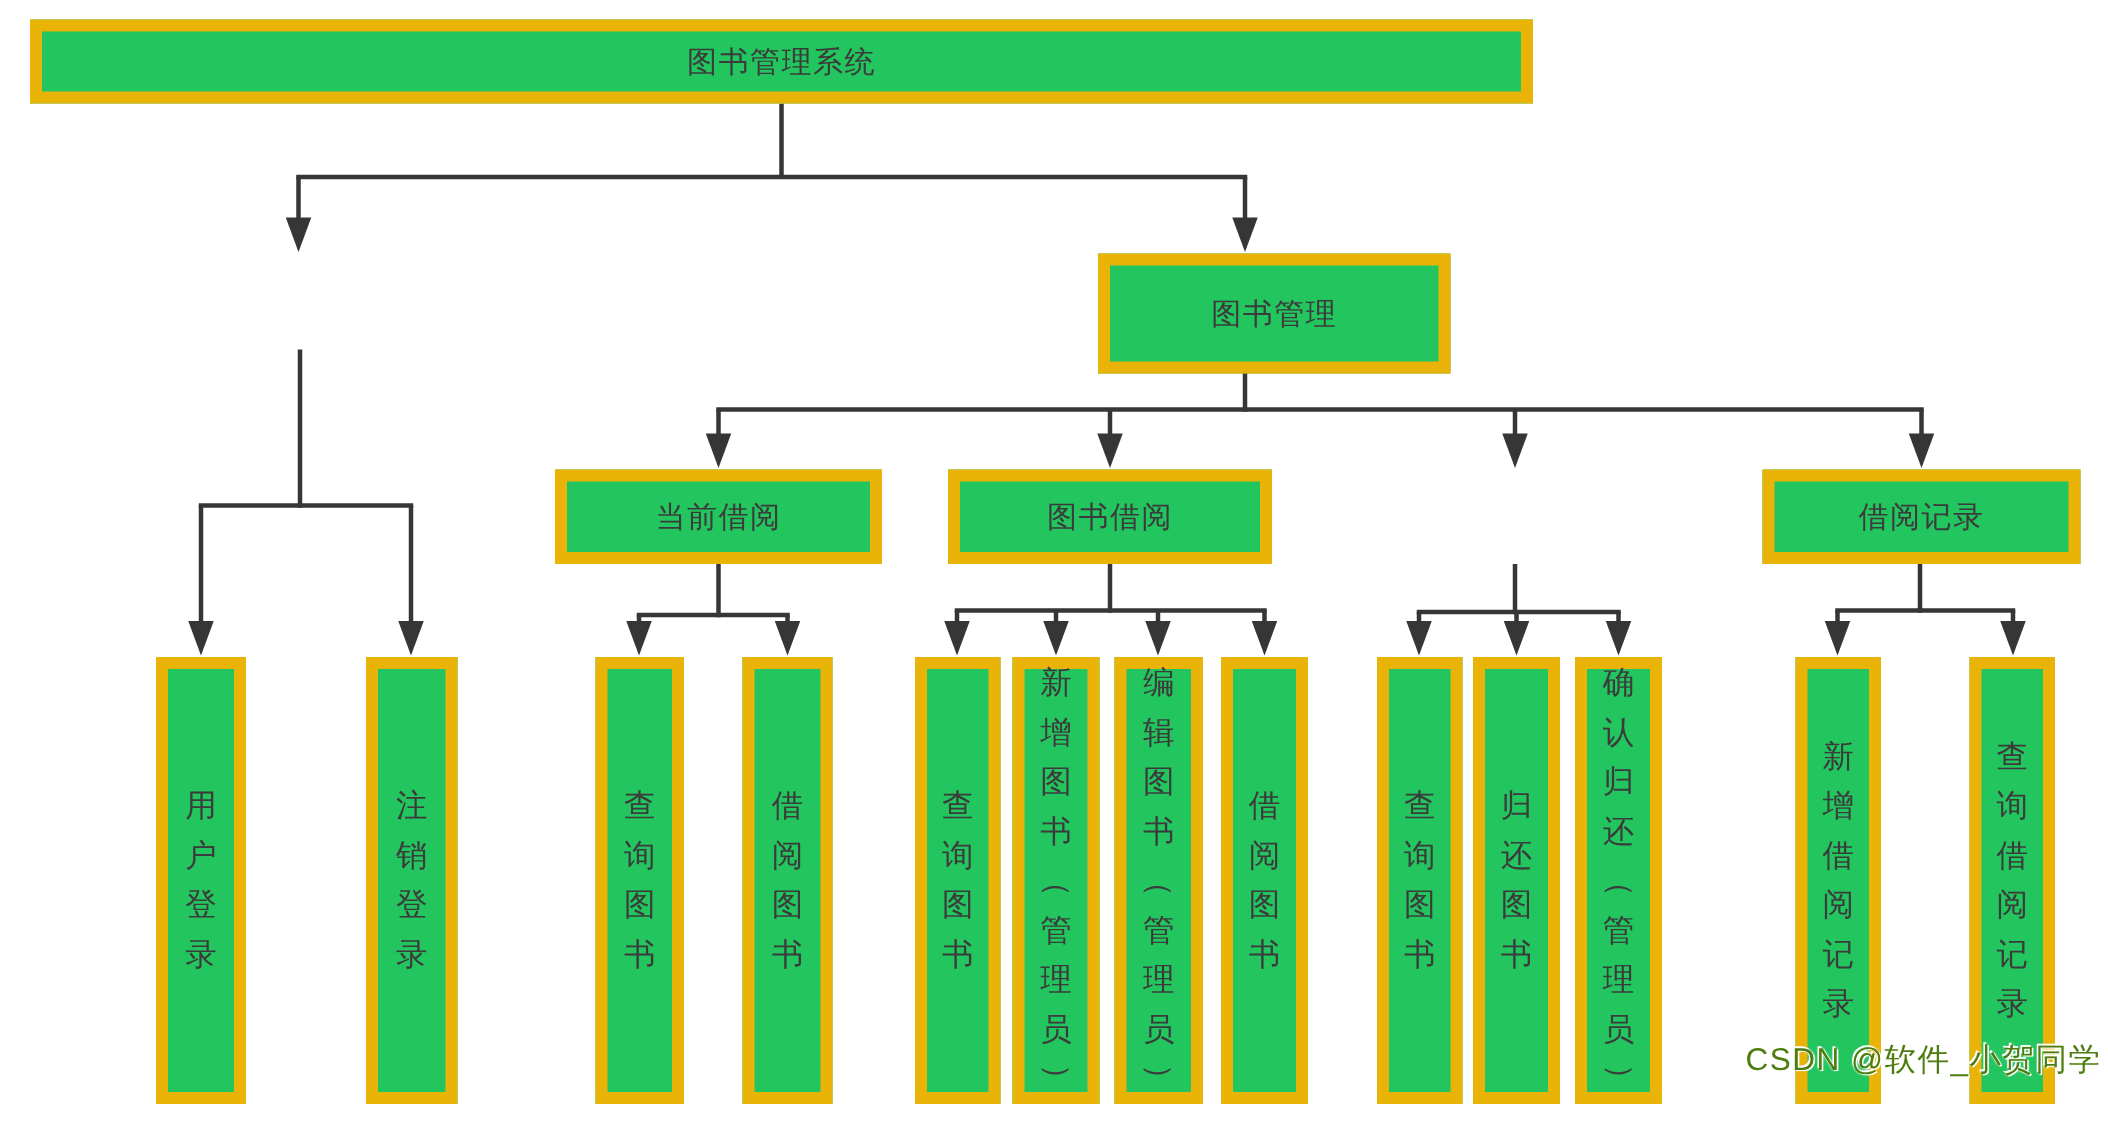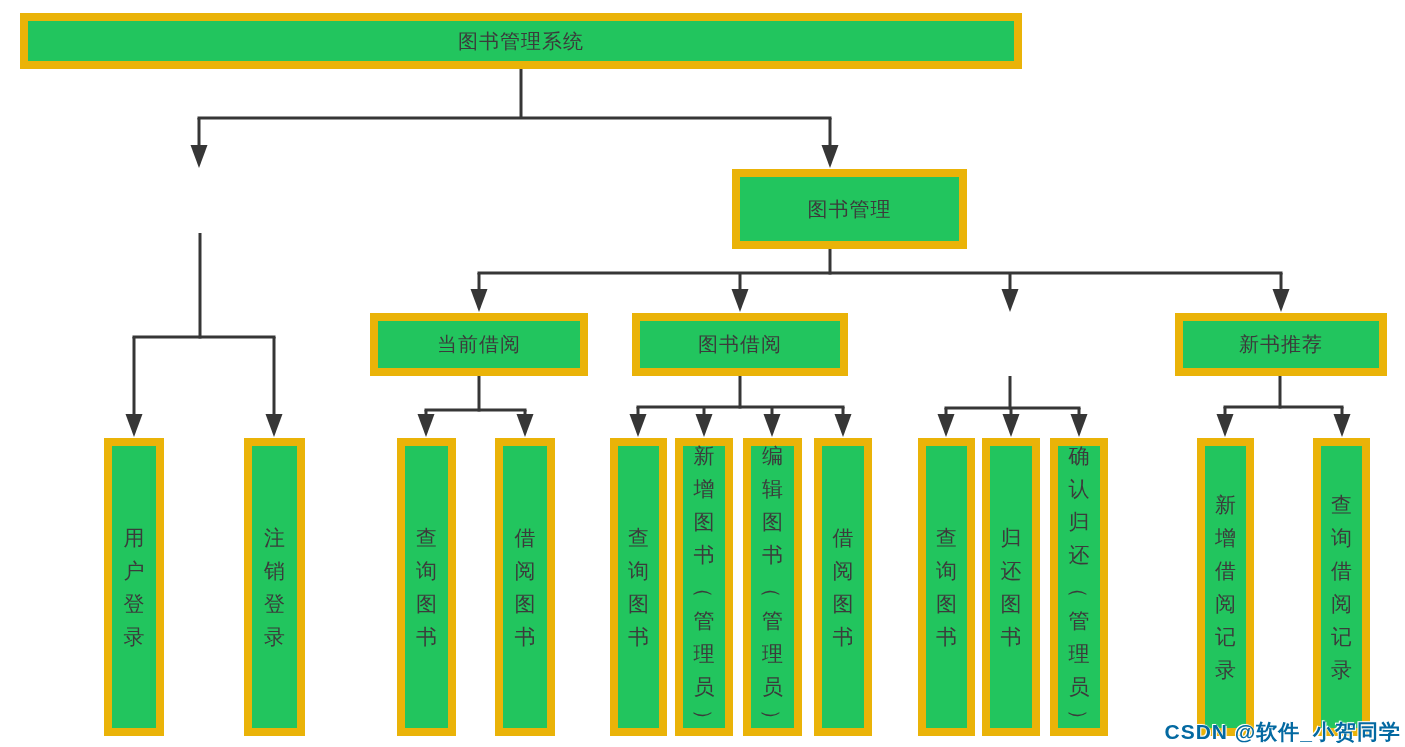--- a/index.html
+++ b/index.html
@@ -15,24 +15,23 @@
   }
   .hlabel {
     font-size:20px; color:#3b3b3b; letter-spacing:1px; white-space:nowrap;
   }
   .leaf { flex-direction:column; gap:12px; }
   .vchar {
     font-size:21px; color:#3b3b3b; line-height:1; display:block; text-align:center;
   }
   .vchar.rot { transform:rotate(90deg); }
   #watermark {
-    position:absolute; right:4px; top:718px;
-    font-size:21px; color:#0369a1; letter-spacing:1px; white-space:nowrap;
+    position:absolute; right:4px; top:692px;
+    font-size:21px; color:#4d7c0f; letter-spacing:1px; white-space:nowrap;
     text-shadow:0 0 2px #ffffff, 1px 1px 0 #ffffff, -1px -1px 0 #ffffff;
-    font-weight:bold;
   }
 </style>
 </head>
 <body>
 
 <div id="stage">
 
   <svg id="wires" width="1405" height="747">
     <g stroke="#363636" stroke-width="3" fill="none">
 
@@ -107,21 +106,21 @@
     <span class="hlabel">图书管理</span>
   </div>
 
   <div class="box" style="left:370px; top:313px; width:218px; height:63px;">
     <span class="hlabel">当前借阅</span>
   </div>
   <div class="box" style="left:632px; top:313px; width:216px; height:63px;align-items:center;">
     <span class="hlabel">图书借阅</span>
   </div>
   <div class="box" style="left:1175px; top:313px; width:212px; height:63px;">
-    <span class="hlabel">新书推荐</span>
+    <span class="hlabel">借阅记录</span>
   </div>
 
   <div class="box leaf" style="left:104px; top:438px; width:60px; height:298px;">
       <span class="vchar">用</span>
       <span class="vchar">户</span>
       <span class="vchar">登</span>
       <span class="vchar">录</span>
     </div>
   <div class="box leaf" style="left:244px; top:438px; width:61px; height:298px;">
       <span class="vchar">注</span>

